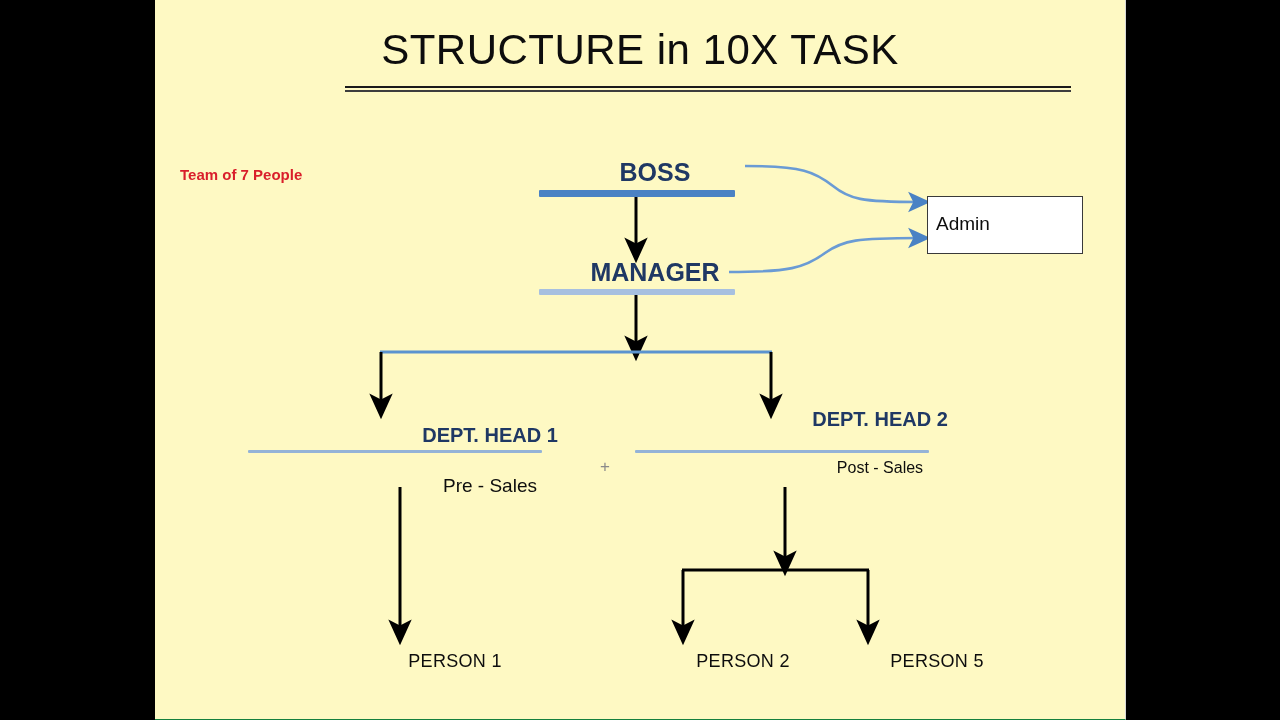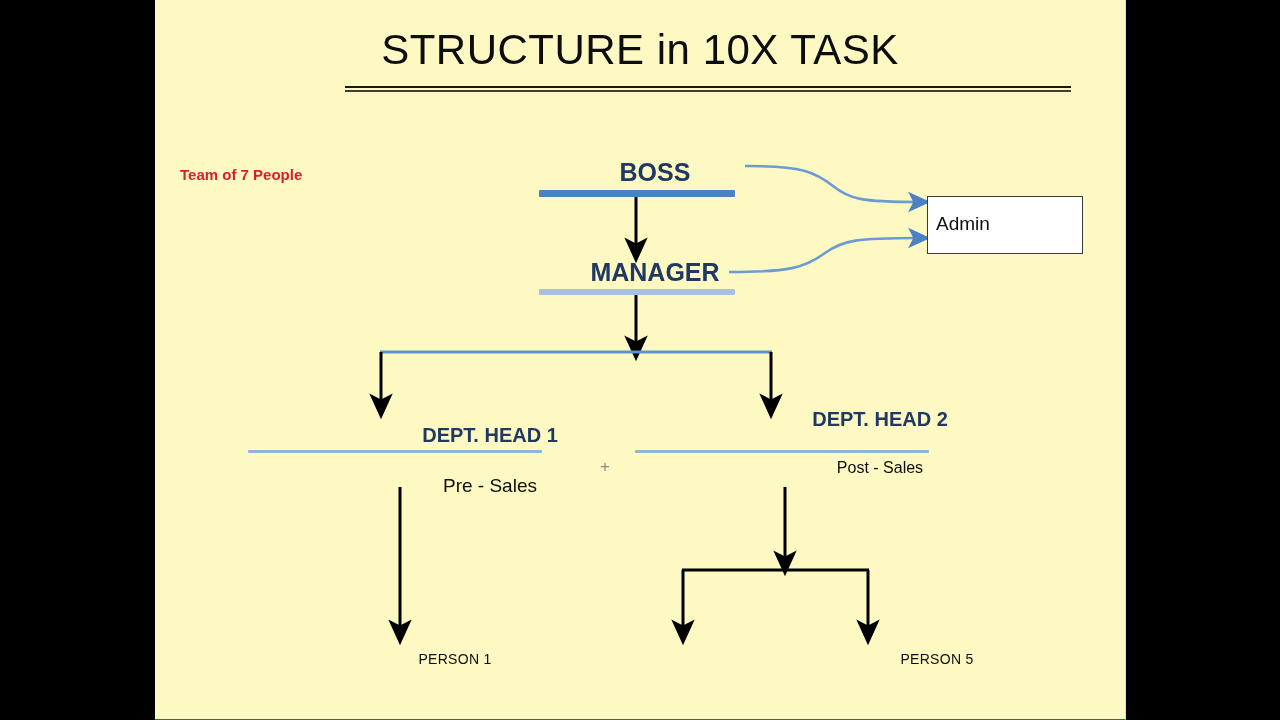--- a/index.html
+++ b/index.html
@@ -77,21 +77,21 @@
     text-align: center;
     white-space: nowrap;
     color: #0d0d0d;
     font-weight: 400;
   }
   .person-label {
     position: absolute;
     text-align: center;
     white-space: nowrap;
     color: #0d0d0d;
-    font-size: 14px;
+    font-size: 18px;
     font-weight: 400;
     letter-spacing: 0.3px;
   }
   
   .bar {
     position: absolute;
     border-radius: 1px;
   }
   
   #boss-label { left: 400px; top: 158px; width: 200px; font-size: 25px; }
@@ -211,20 +211,21 @@
     <div class="bar" id="dh1-bar"></div>
     <div class="sub-label" id="dh1-sub">Pre - Sales</div>
 
     <div id="plus-sign">+</div>
 
     <div class="node-label" id="dh2-label">DEPT. HEAD 2</div>
     <div class="bar" id="dh2-bar"></div>
     <div class="sub-label" id="dh2-sub">Post - Sales</div>
 
     <div class="person-label" id="p1-label">PERSON 1</div>
+    <div class="person-label" id="p2-label">PERSON 2</div>
     <div class="person-label" id="p3-label">PERSON 5</div>
 
   </div>
 
   <div style="position:absolute;left:0;top:0;width:155px;height:720px;background:#000;"></div>
   <div style="position:absolute;left:1126px;top:0;width:154px;height:720px;background:#000;"></div>
 
 </div>
 
 </body></html>

